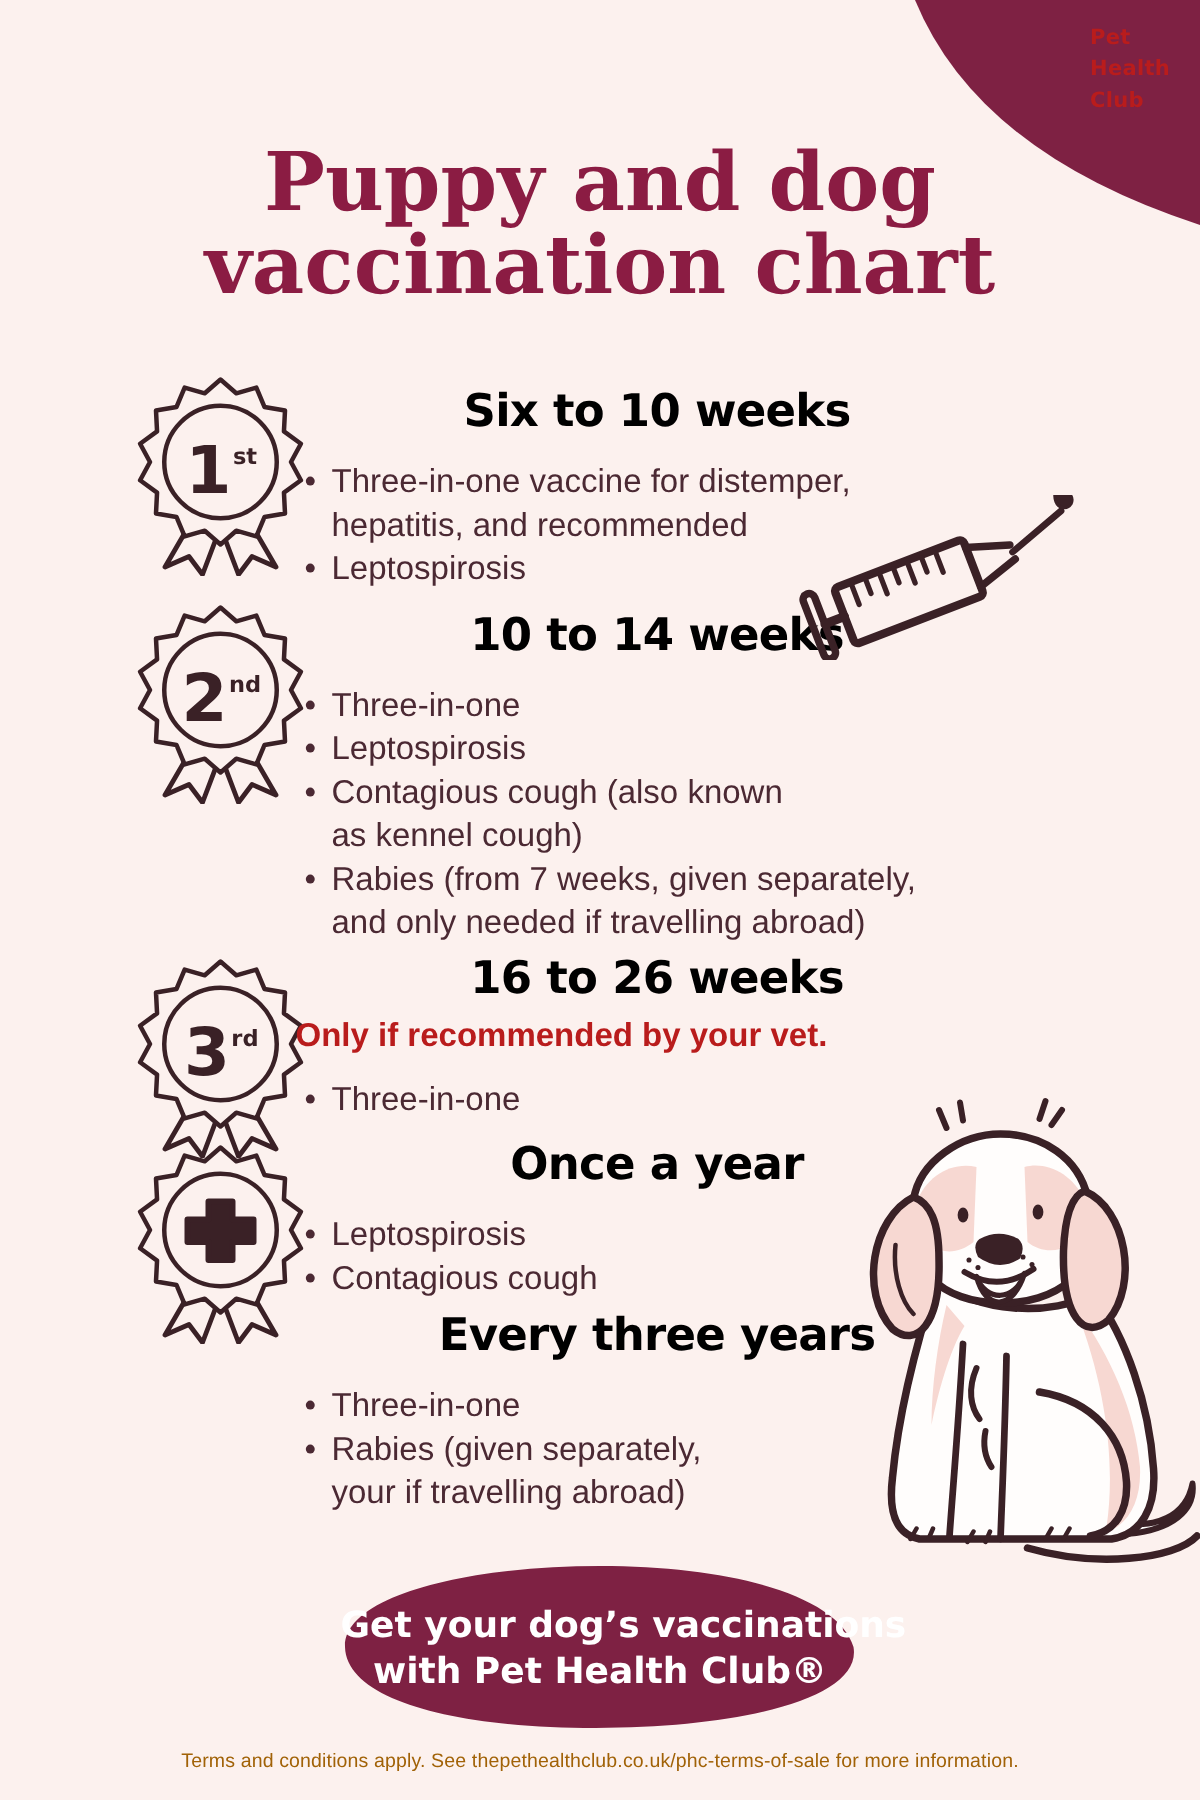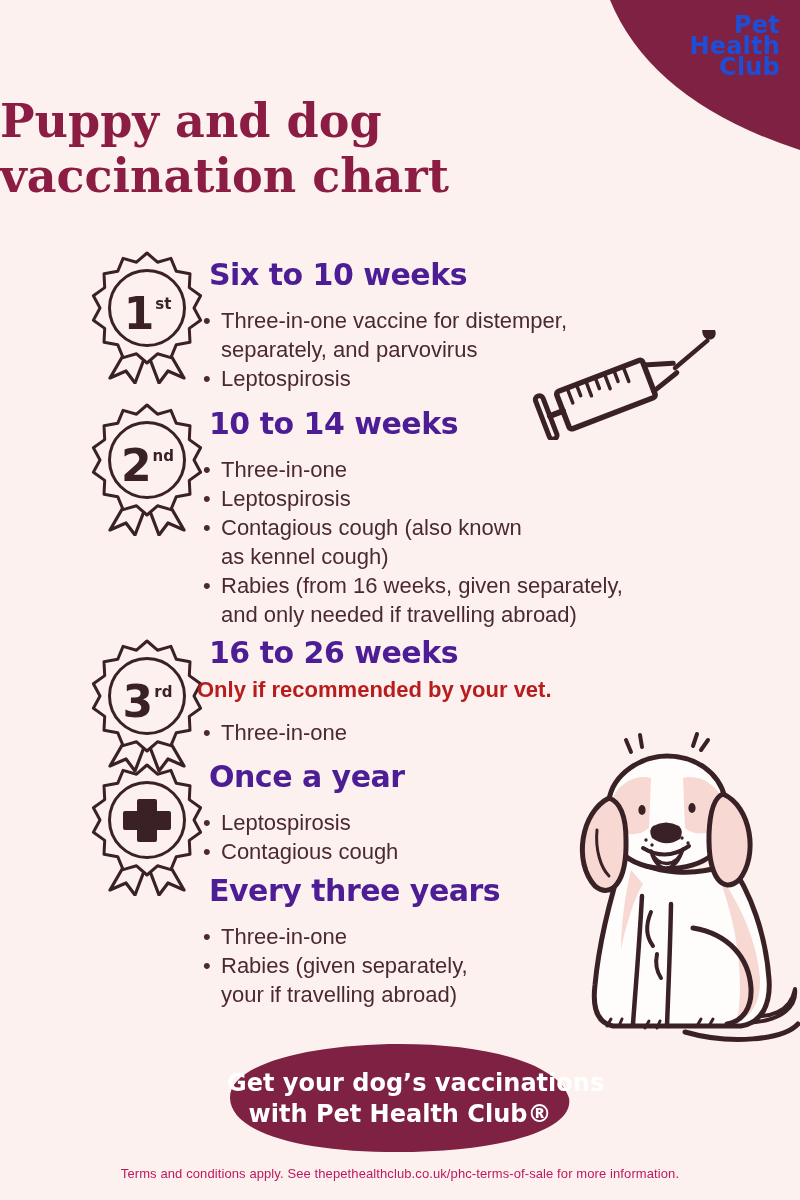--- a/index.html
+++ b/index.html
@@ -2,45 +2,45 @@
 <html><head>
 <meta charset="utf-8">
 <style>
   html,body{margin:0;padding:0;}
   body{width:800px;height:1200px;background:#fcf1ee;overflow:hidden;
        font-family:"Liberation Sans",sans-serif;-webkit-font-smoothing:antialiased;}
   .canvas{position:relative;width:800px;height:1200px;background:#fcf1ee;}
 
   
   .blob-tr{position:absolute;top:0;right:0;width:220px;height:152px;}
-  .logo-text{position:absolute;top:15px;right:20px;text-align:right;
-             color:#1d4ed8;font-weight:bold;font-size:24px;line-height:21px;
+  .logo-text{position:absolute;top:15px;right:20px;text-align:left;
+             color:#b91c1c;font-weight:bold;font-size:14px;line-height:21px;
              font-family:"DejaVu Sans",sans-serif;letter-spacing:.2px;}
   .logo-text span{display:block;}
 
   
-  .title{position:absolute;top:94px;left:0;width:800px;
+  .title{position:absolute;top:94px;left:0;width:800px;text-align:center;
          font-family:"DejaVu Serif","Liberation Serif",serif;font-weight:600;
-         font-size:46px;line-height:55px;color:#8b1c43;}
+         font-size:54px;line-height:55px;color:#8b1c43;}
   .title span{display:block;}
 
   
   .badge{position:absolute;left:88px;width:118px;height:134px;}
   .badge svg{position:absolute;left:0;top:0;}
   .badge .num{position:absolute;left:0;top:30px;width:118px;text-align:center;
               font-family:"DejaVu Sans",sans-serif;font-weight:bold;font-size:44px;
               color:#3a2126;line-height:56px;}
   .badge .num sup{font-size:15px;position:relative;top:-4px;left:1px;margin-top:48px;}
 
   
   .section{position:absolute;left:197px;width:470px;}
   .s1{top:258px;} .s2{top:407px;} .s3{top:636px;} .s4{top:760px;} .s5{top:874px;}
   .heading{font-family:"DejaVu Sans",sans-serif;font-weight:bold;font-size:30px;
-           line-height:34px;color:#4c1d95;letter-spacing:-.5px;margin:0 0 6px 12px;
-           white-space:nowrap;}
+           line-height:34px;color:#000000;letter-spacing:-.5px;margin:0 0 6px 12px;
+           white-space:nowrap;text-align:center;}
   .note{font-weight:bold;font-size:22px;line-height:28px;color:#b91c1c;
         margin:2px 0 3px 0;white-space:nowrap;}
   .bullets{margin-top:14px;}
   .bullet{position:relative;padding-left:24px;font-size:22px;line-height:29px;
           color:#4b2933;}
   .bullet::before{content:"•";position:absolute;left:6px;color:#4b2933;}
   .bullet span{display:block;white-space:nowrap;}
   .bullet span:empty{display:none;}
 
   
@@ -50,21 +50,21 @@
   
   .cta{position:absolute;left:227px;top:1042px;width:346px;height:112px;cursor:pointer;}
   .cta svg{position:absolute;left:0;top:0;}
   .cta-text{position:absolute;left:0;top:26px;width:346px;text-align:center;
             color:#fff;font-family:"DejaVu Sans",sans-serif;font-weight:bold;
             font-size:24px;line-height:31px;}
   .cta-text span{display:block;white-space:nowrap;}
 
   
   .footer{position:absolute;top:1166px;left:0;width:800px;text-align:center;
-          font-size:13px;color:#be185d;letter-spacing:.1px;}
+          font-size:13px;color:#a16207;letter-spacing:.1px;}
 </style>
 </head>
 <body>
 
 <div class="canvas">
 
   <div class="blob-tr">
     <svg width="220" height="152" viewBox="0 0 220 152">
       <path d="M30,0 Q72,102 220,150 L220,0 Z" fill="#7e2143"></path>
     </svg>
@@ -118,21 +118,21 @@
       <circle cx="59" cy="58" r="37.5" fill="#fcf1ee" stroke="#3a2126" stroke-width="3"></circle>
       <path d="M51,39 h16 v12 h14 v15 h-14 v12 h-16 v-12 h-14 v-15 h14 Z" fill="#3a2126" stroke="#3a2126" stroke-width="4" stroke-linejoin="round"></path>
     </svg>
   </div>
 
   <div class="section s1">
     <div class="heading">Six to 10 weeks</div>
     <div class="bullets">
       <div class="bullet">
           <span>Three-in-one vaccine for distemper,</span>
-          <span>separately, and parvovirus</span>
+          <span>hepatitis, and recommended</span>
         </div>
       <div class="bullet">
           <span>Leptospirosis</span>
         </div>
     </div>
   </div>
 
   <div class="section s2">
     <div class="heading">10 to 14 weeks</div>
     <div class="bullets">
@@ -140,21 +140,21 @@
           <span>Three-in-one</span>
         </div>
       <div class="bullet">
           <span>Leptospirosis</span>
         </div>
       <div class="bullet">
           <span>Contagious cough (also known</span>
           <span>as kennel cough)</span>
         </div>
       <div class="bullet">
-          <span>Rabies (from 16 weeks, given separately,</span>
+          <span>Rabies (from 7 weeks, given separately,</span>
           <span>and only needed if travelling abroad)</span>
         </div>
     </div>
   </div>
 
   <div class="section s3">
     <div class="heading">16 to 26 weeks</div>
     <div class="note">Only if recommended by your vet.</div>
     <div class="bullets">
       <div class="bullet">

